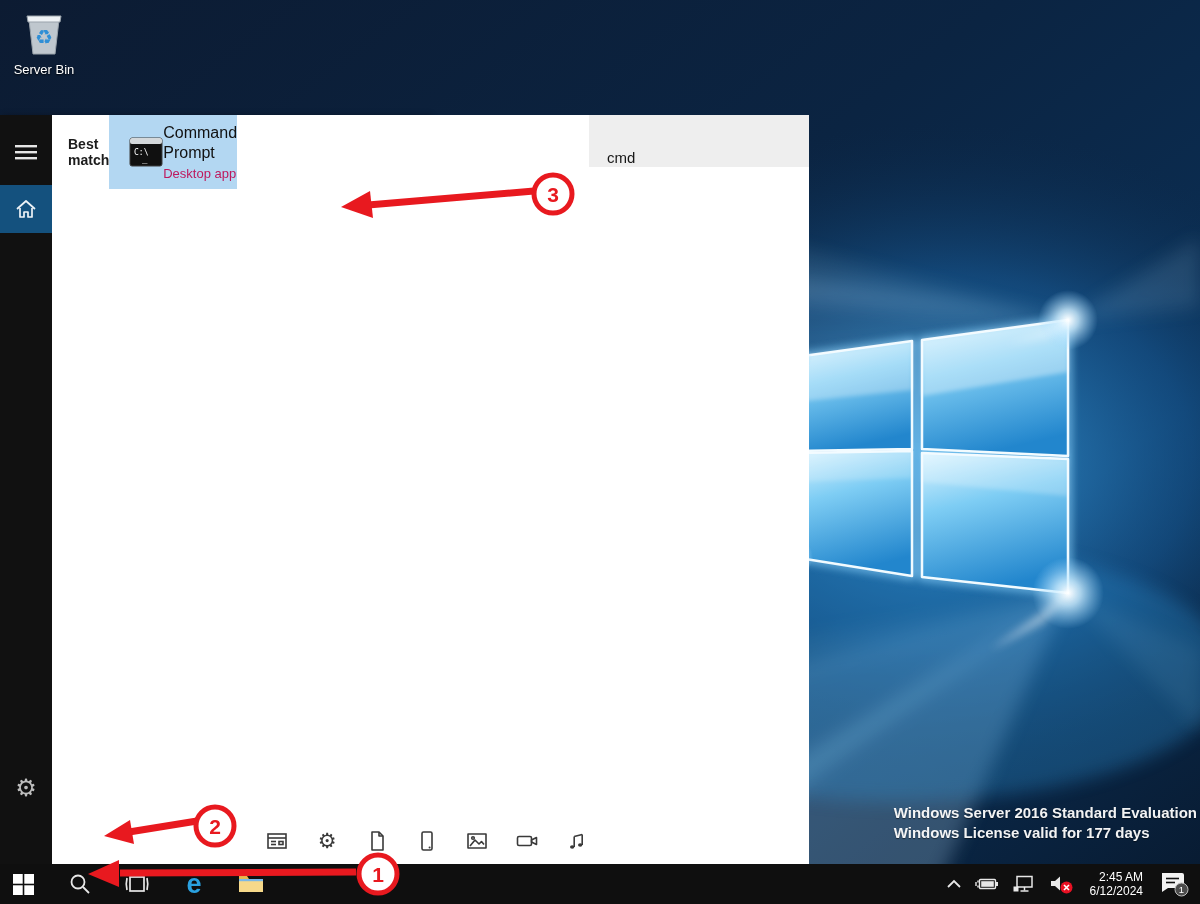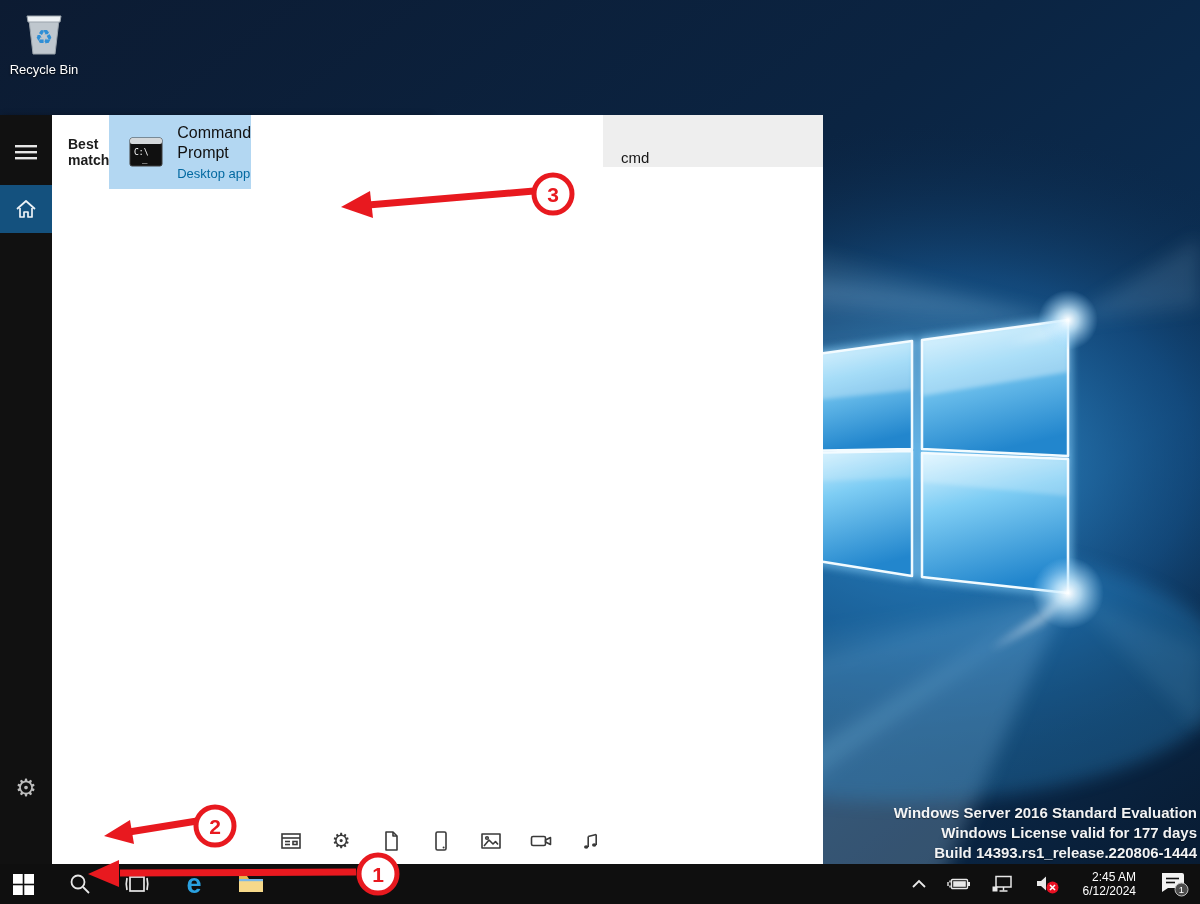--- a/index.html
+++ b/index.html
@@ -9,51 +9,51 @@
     box-shadow:inset 0 2px 0 #3a3a3a;
   }
   
   .wallpaper{position:absolute;inset:0;z-index:0;}
   
   .recycle-bin{position:absolute;left:6px;top:8px;width:76px;z-index:1;
     display:flex;flex-direction:column;align-items:center;cursor:default;}
   .recycle-bin .label{margin-top:2px;font-size:13px;color:#fff;
     text-shadow:0 1px 2px rgba(0,0,0,.9);}
   
-  .watermark{position:absolute;right:3px;top:803px;z-index:1;text-align:right;
+  .watermark{position:absolute;right:3px;top:803px;z-index:1;text-align:left;
     color:rgba(255,255,255,.95);font-size:15px;line-height:20px;font-weight:bold;
     text-shadow:0 1px 1px rgba(0,0,0,.5);}
   
   .search-panel{position:absolute;left:0;top:115px;width:430px;height:749px;z-index:2;
     display:flex;box-shadow:2px 0 6px rgba(0,0,0,.25);}
   .sidebar{width:52px;background:#111111;display:flex;flex-direction:column;
     align-items:center;padding-top:13px;box-sizing:border-box;}
   .side-btn{width:52px;height:48px;display:flex;align-items:center;justify-content:center;cursor:pointer;}
   .side-btn.home{background:#14517e;margin-top:9px;}
   .side-btn.gear{margin-top:auto;margin-bottom:52px;font-size:24px;color:#bdbdbd;}
   .panel-body{flex:1;background:#ffffff;display:flex;flex-direction:row;box-sizing:border-box;}
   .best-match{margin:21px 0 11px 16px;font-size:14px;font-weight:bold;color:#1c1c1c;}
   .result-row{height:74px;background:#b3d7f2;display:flex;align-items:center;cursor:pointer;}
   .cmd-icon{margin-left:20px;flex:0 0 34px;}
-  .result-text{margin-left:14px;display:flex;flex-direction:column;}
+  .result-text{display:flex;flex-direction:column;}
   .result-title{font-size:16px;color:#111;line-height:20px;}
-  .result-sub{font-size:13px;color:#0369a1;margin-top:3px;}
+  .result-sub{font-size:13px;color:#be185d;margin-top:3px;}
   .filter-row{margin-top:auto;height:47px;display:flex;align-items:center;
     padding-left:28px;gap:26px;background:#fff;}
   .filter-btn{width:24px;height:24px;display:flex;align-items:center;justify-content:center;
     color:#3a3a3a;font-size:21px;cursor:pointer;}
   .search-box{height:52px;background:#eeeeee;display:flex;align-items:flex-end;}
   .search-box input{border:0;background:transparent;outline:none;margin-left:16px;
     font-size:15px;color:#161616;font-family:"Liberation Sans",sans-serif;width:200px;}
   
   .taskbar{position:absolute;left:0;top:864px;width:1200px;height:40px;background:#0f0f0f;
     z-index:3;display:flex;align-items:center;}
   .tb-left{display:flex;align-items:center;padding-left:3px;gap:17px;}
   .tb-btn{width:40px;height:40px;display:flex;align-items:center;justify-content:center;cursor:pointer;}
-  .tray{margin-left:auto;display:flex;align-items:center;gap:16px;padding-right:8px;}
+  .tray{margin-left:auto;display:flex;align-items:center;gap:9px;padding-right:8px;}
   .tray-btn{height:40px;display:flex;align-items:center;justify-content:center;cursor:pointer;padding:0 2px;}
   .clock{color:#fff;font-size:12px;line-height:14px;text-align:right;padding:0 4px;}
   .edge-e{font-size:27px;font-weight:bold;color:#2aa1e0;line-height:1;}
   
   .annotations{position:absolute;inset:0;z-index:10;pointer-events:none;}
   .ann-num{font-size:21px;font-weight:bold;fill:#e8191f;font-family:"Liberation Sans",sans-serif;}
 </style>
 </head>
 <body>
 
@@ -138,27 +138,26 @@
     <polygon points="1068,593 990,650 1045,622" fill="#ffffff" opacity="0.45" filter="url(#blur4)"></polygon>
     <polygon points="1068,320 1005,345 1050,338" fill="#ffffff" opacity="0.30" filter="url(#blur4)"></polygon>
   </svg>
 
   <div class="recycle-bin">
     <svg width="50" height="52" viewBox="0 0 50 52">
       <path d="M10 12 L40 12 L36 46 L14 46 Z" fill="#dfe5ea" fill-opacity="0.85" stroke="#9aa3ab" stroke-width="1"></path>
       <path d="M8 8 L42 8 L41 14 L9 14 Z" fill="#eef2f5" stroke="#9aa3ab" stroke-width="1"></path>
       <text x="25" y="36" text-anchor="middle" font-size="20" fill="#2f8fd6">♻</text>
     </svg>
-    <div class="label">Recycle Bin</div>
+    <div class="label">Server Bin</div>
   </div>
 
   <div class="watermark">
     <div>Windows Server 2016 Standard Evaluation</div>
     <div>Windows License valid for 177 days</div>
-    <div>Build 14393.rs1_release.220806-1444</div>
   </div>
 
   <div class="search-panel">
     <div class="sidebar">
       <div class="side-btn">
         <svg width="22" height="16" viewBox="0 0 22 16">
           <rect x="0" y="1" width="22" height="2.4" fill="#e6e6e6"></rect>
           <rect x="0" y="7" width="22" height="2.4" fill="#e6e6e6"></rect>
           <rect x="0" y="13" width="22" height="2.4" fill="#e6e6e6"></rect>
         </svg>

